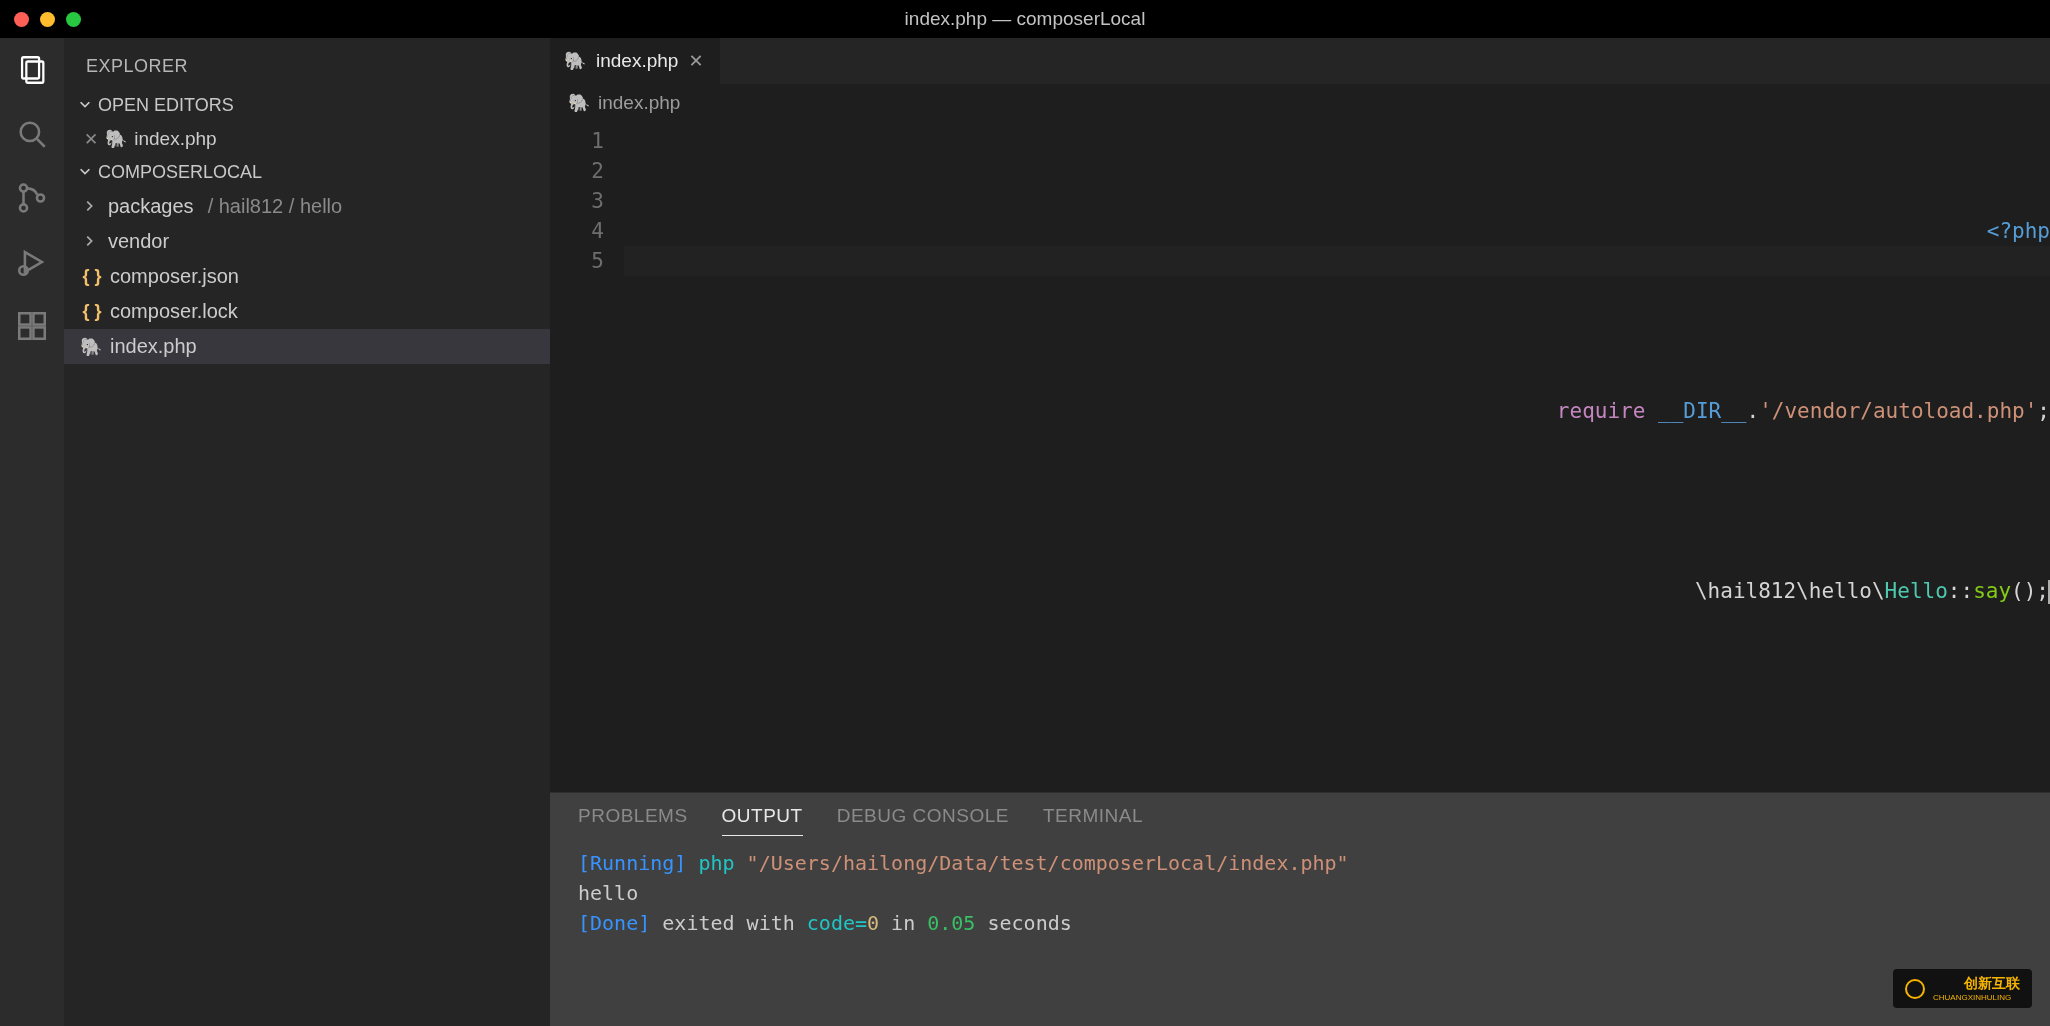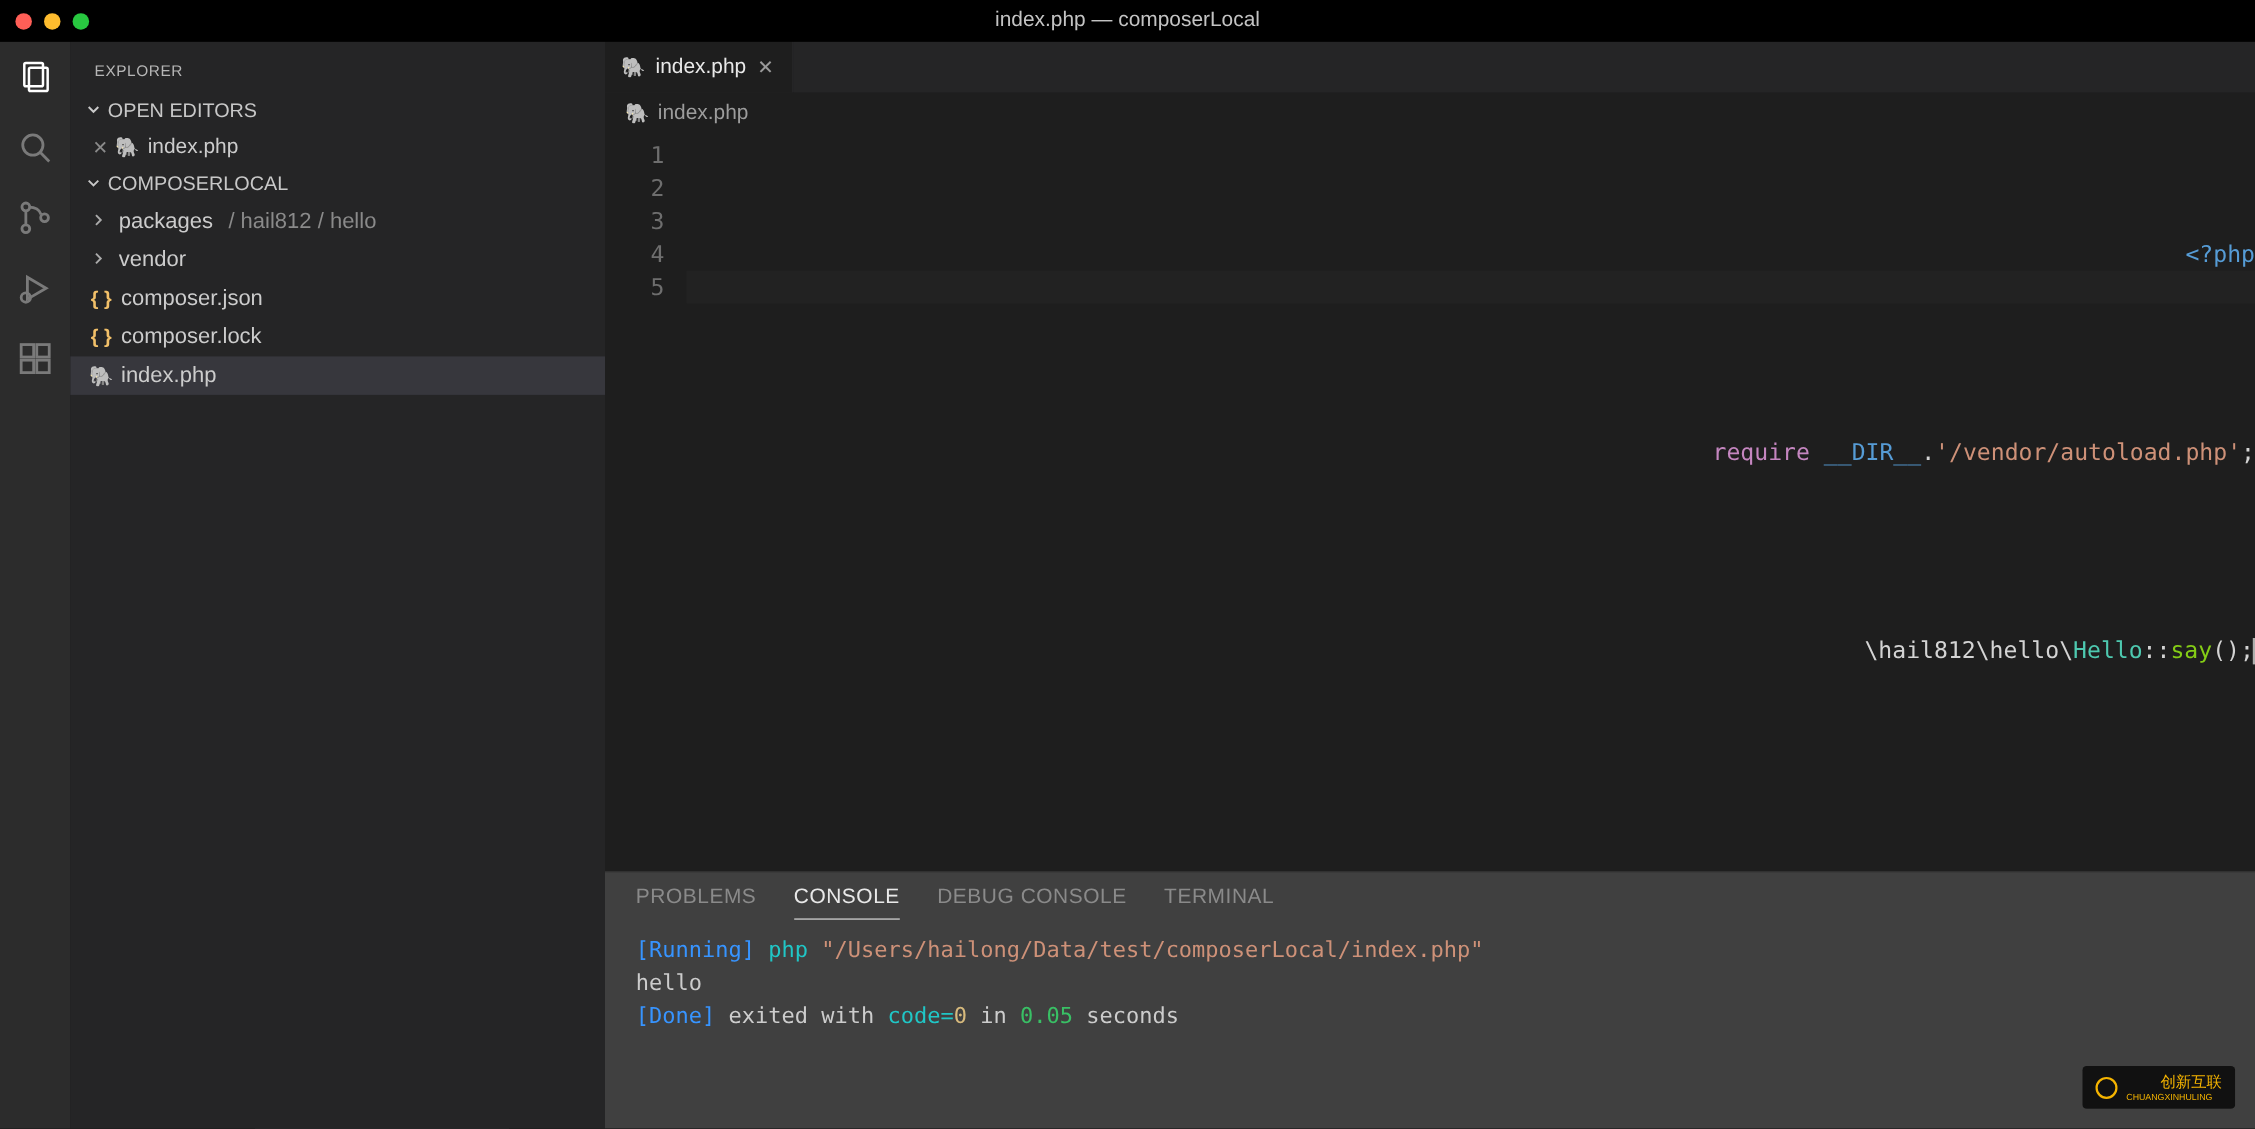--- a/index.html
+++ b/index.html
@@ -44,21 +44,21 @@
     .sidebar {
       width: 486px;
       background: #252526;
       display: flex; flex-direction: column;
       font-size: 19px;
     }
     .sidebar-title {
       padding: 18px 22px 12px;
       color: #b6b6b6;
       letter-spacing: .5px;
-      font-size: 14px;
+      font-size: 18px;
     }
     .section-header {
       display: flex; align-items: center;
       padding: 6px 10px;
       color: #c8c8c8;
       cursor: pointer;
       gap: 6px;
       font-weight: 500;
       font-size: 18px;
       text-align: right;
@@ -289,33 +289,33 @@
           <div class="line"></div>
           <div class="line"><span class="tk-kw">require</span> <span class="tk-dir">__DIR__</span><span class="tk-punc">.</span><span class="tk-str">'/vendor/autoload.php'</span><span class="tk-punc">;</span></div>
           <div class="line"></div>
           <div class="line"><span class="tk-ns">\hail812\hello\</span><span class="tk-cl">Hello</span><span class="tk-punc">::</span><span class="tk-fn">say</span><span class="tk-punc">();</span><span class="cursor"></span></div>
         </div>
       </div>
 
       <div class="panel">
         <div class="panel-tabs">
           <div class="ptab">PROBLEMS</div>
-          <div class="ptab active">CONSOLE</div>
+          <div class="ptab active">OUTPUT</div>
           <div class="ptab">DEBUG CONSOLE</div>
           <div class="ptab">TERMINAL</div>
         </div>
         <div class="panel-body">
           <div><span class="c-blue">[Running]</span> <span class="c-cyan">php</span> <span class="c-orange">"/Users/hailong/Data/test/composerLocal/index.php"</span></div>
           <div><span class="c-plain">hello</span></div>
           <div><span class="c-blue">[Done]</span> <span class="c-plain">exited with</span> <span class="c-cyan">code=</span><span class="c-yellow">0</span> <span class="c-plain">in</span> <span class="c-green">0.05</span> <span class="c-plain">seconds</span></div>
         </div>
       </div>
     </div>
   </div>
 </div>
 
 <div class="watermark">
   <div class="logo"></div>
   <div>
-    <div style="font-weight:400;margin-left:31px;">创新互联</div>
+    <div style="font-weight:700;margin-left:31px;">创新互联</div>
     <div style="font-size:8px;color:#f5b400;">CHUANGXINHULING</div>
   </div>
 </div>
 
 </body></html>

